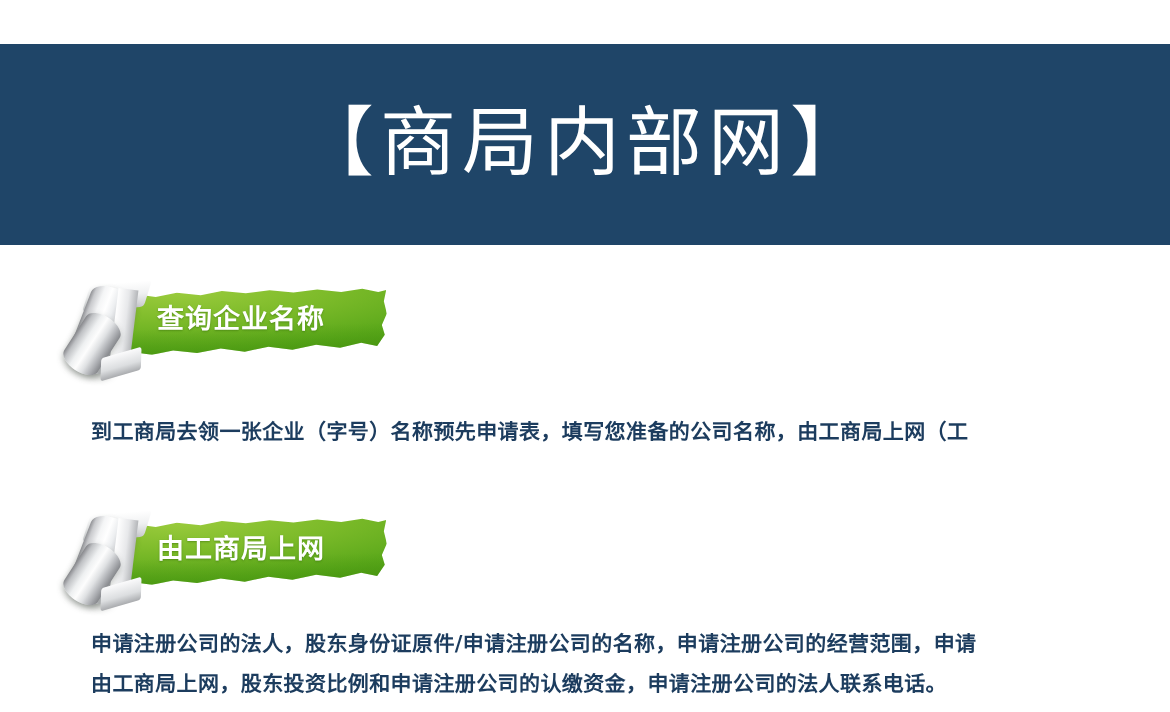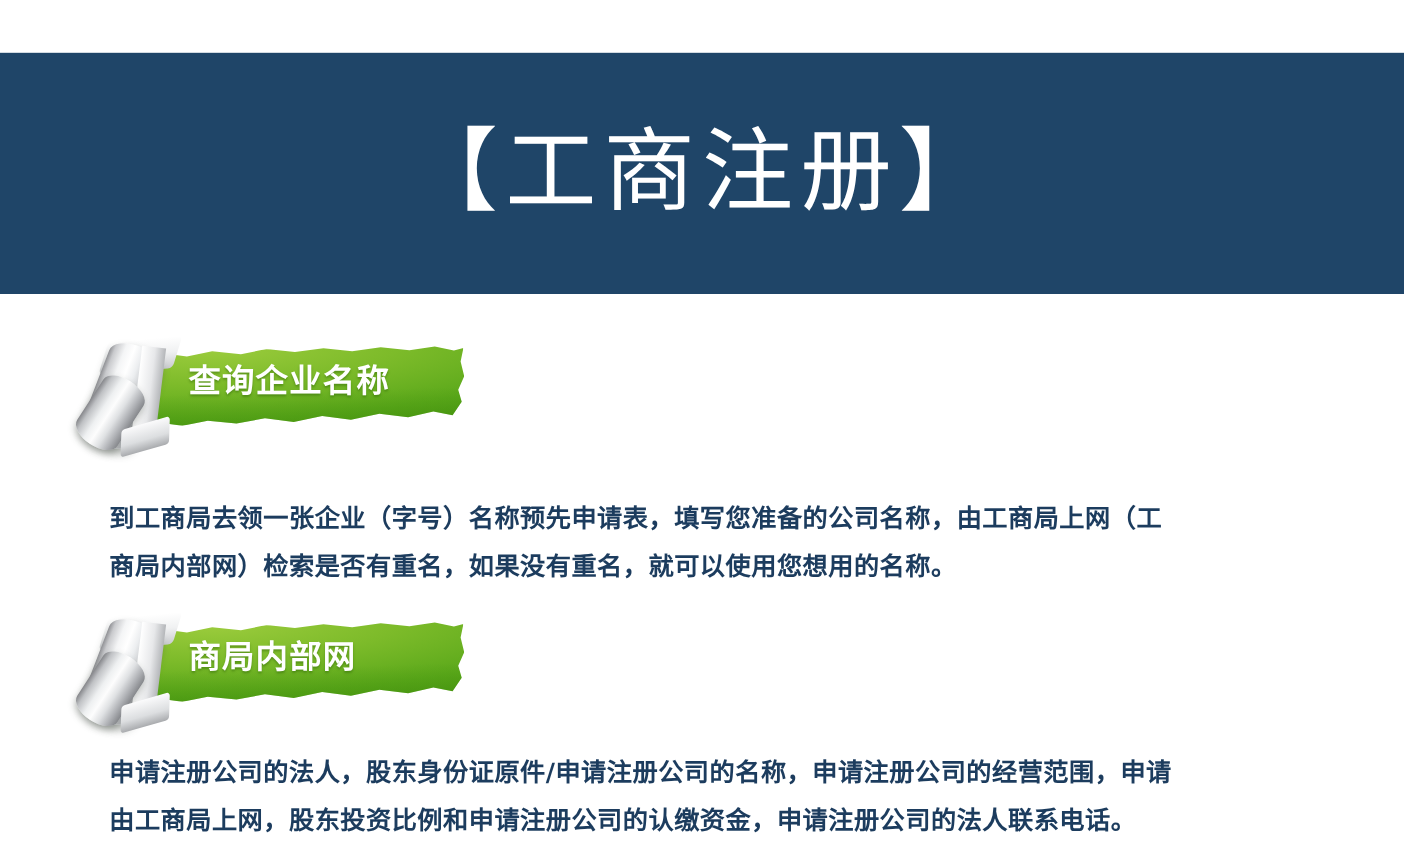--- a/index.html
+++ b/index.html
@@ -183,52 +183,51 @@
     font-weight: bold;
   }
   .p-1 { top: 412px; }
   .p-2 { top: 624px; }
   .paragraph .line { white-space: nowrap; display: block; }
 </style>
 </head>
 <body>
 
 <div class="banner">
-  <div class="banner-title">【工商注册】</div>
+  <div class="banner-title">【商局内部网】</div>
 </div>
 
 <div class="section section-1">
   <div class="badge">
     <div class="badge-paper"></div>
     <div class="curl">
       <div class="curl-top"></div>
       <div class="curl-roll"></div>
       <div class="curl-edge"></div>
       <div class="curl-roll-2"></div>
       <div class="curl-tail"></div>
     </div>
     <div class="badge-label">查询企业名称</div>
   </div>
 </div>
 
 <div class="paragraph p-1">
   <span class="line">到工商局去领一张企业（字号）名称预先申请表，填写您准备的公司名称，由工商局上网（工</span>
-  <span class="line">商局内部网）检索是否有重名，如果没有重名，就可以使用您想用的名称。</span>
 </div>
 
 <div class="section section-2">
   <div class="badge">
     <div class="badge-paper"></div>
     <div class="curl">
       <div class="curl-top"></div>
       <div class="curl-roll"></div>
       <div class="curl-edge"></div>
       <div class="curl-roll-2"></div>
       <div class="curl-tail"></div>
     </div>
-    <div class="badge-label">商局内部网</div>
+    <div class="badge-label">由工商局上网</div>
   </div>
 </div>
 
 <div class="paragraph p-2">
   <span class="line">申请注册公司的法人，股东身份证原件/申请注册公司的名称，申请注册公司的经营范围，申请</span>
   <span class="line">由工商局上网，股东投资比例和申请注册公司的认缴资金，申请注册公司的法人联系电话。</span>
 </div>
 
 </body></html>

